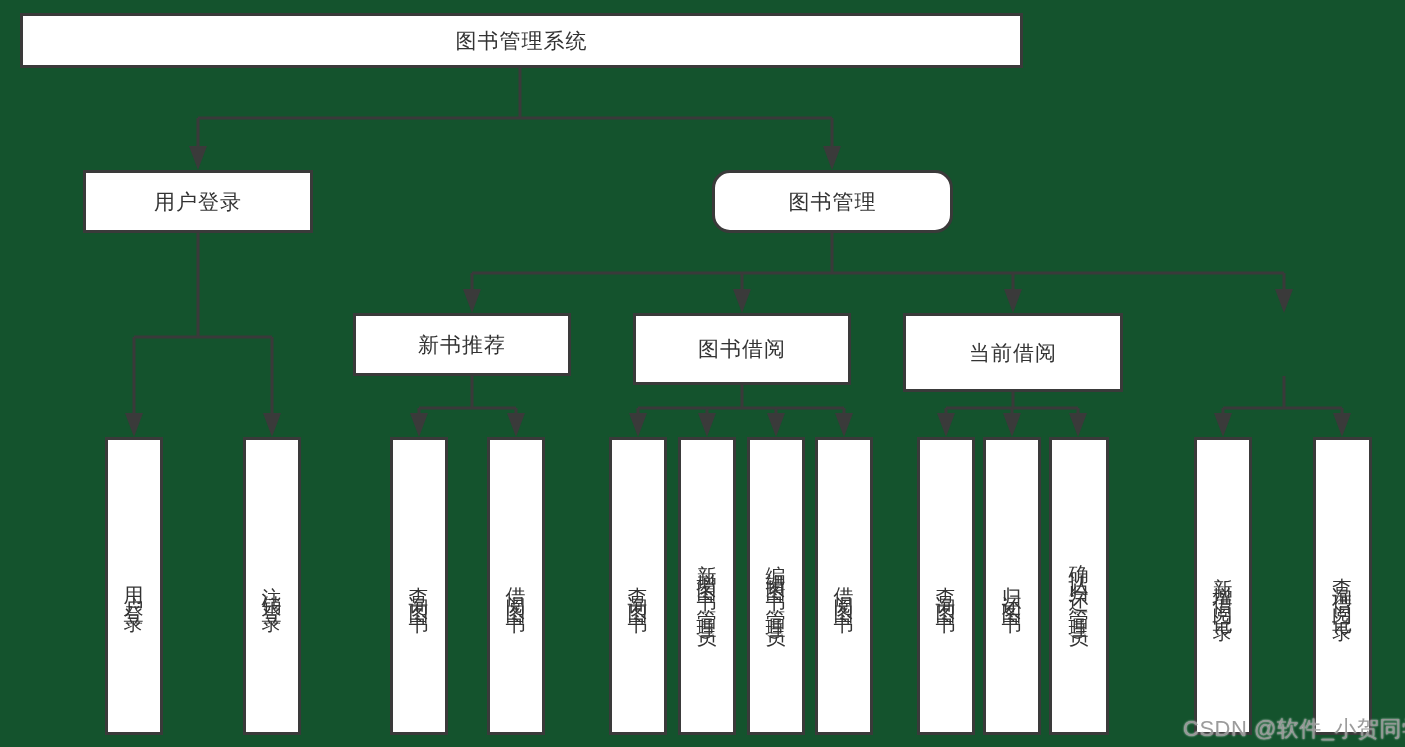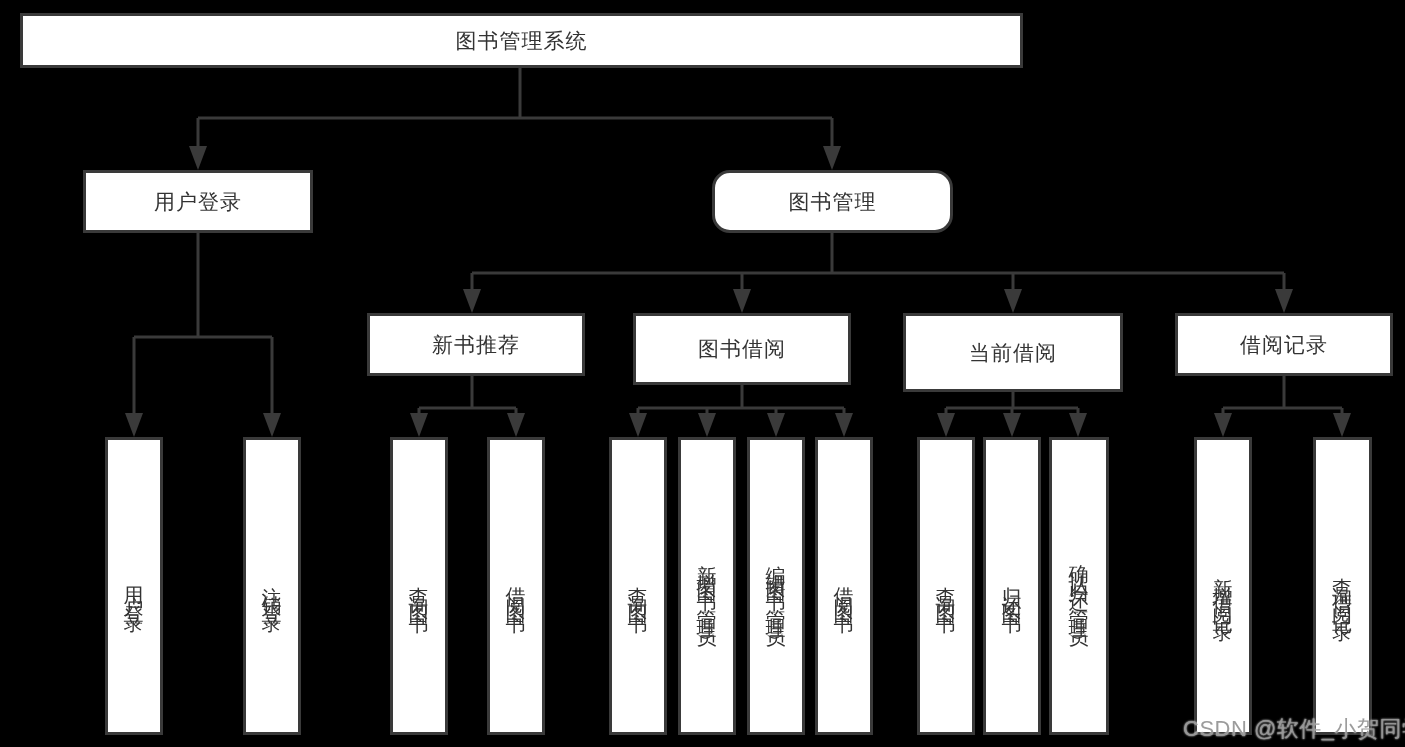--- a/index.html
+++ b/index.html
@@ -4,21 +4,21 @@
 <style>
   html, body {
     margin: 0;
     padding: 0;
     background: #ffffff;
   }
   .canvas {
     position: relative;
     width: 1405px;
     height: 747px;
-    background: #000000;
+    background: #14532d;
     font-family: "Liberation Sans", "DejaVu Sans", sans-serif;
     overflow: hidden;
   }
   .connectors {
     position: absolute;
     left: 0; top: 0;
     width: 1405px; height: 747px;
     z-index: 1;
   }
   .node {
@@ -100,24 +100,23 @@
       <polygon points="1214,413 1232,413 1223,437"></polygon>
       <polygon points="1333,413 1351,413 1342,437"></polygon>
     </g>
   </svg>
 
   <div class="node h-node" style="left:20px; top:13px; width:1003px; height:55px;">图书管理系统</div>
 
   <div class="node h-node" style="left:83px; top:170px; width:230px; height:63px;">用户登录</div>
   <div class="node h-node" style="left:712px; top:170px; width:241px; height:63px;border-radius:18px;">图书管理</div>
 
-  <div class="node h-node" style="left:367px; top:313px; width:218px; height:63px;">新书推荐</div>
+  <div class="node h-node" style="left:353px; top:313px; width:218px; height:63px;">新书推荐</div>
   <div class="node h-node" style="left:633px; top:313px; width:218px; height:72px;text-align:center;">图书借阅</div>
   <div class="node h-node" style="left:903px; top:313px; width:220px; height:79px;">当前借阅</div>
-  <div class="node h-node" style="left:1175px; top:313px; width:218px; height:63px;">借阅记录</div>
 
   <div class="node v-node" style="left:105px; top:437px; width:58px; height:298px;">用户登录</div>
   <div class="node v-node" style="left:243px; top:437px; width:58px; height:298px;">注销登录</div>
 
   <div class="node v-node" style="left:390px; top:437px; width:58px; height:298px;">查询图书</div>
   <div class="node v-node" style="left:487px; top:437px; width:58px; height:298px;">借阅图书</div>
 
   <div class="node v-node" style="left:609px; top:437px; width:58px; height:298px;">查询图书</div>
   <div class="node v-node" style="left:678px; top:437px; width:58px; height:298px;">新增图书（管理员）</div>
   <div class="node v-node" style="left:747px; top:437px; width:58px; height:298px;">编辑图书（管理员）</div>

